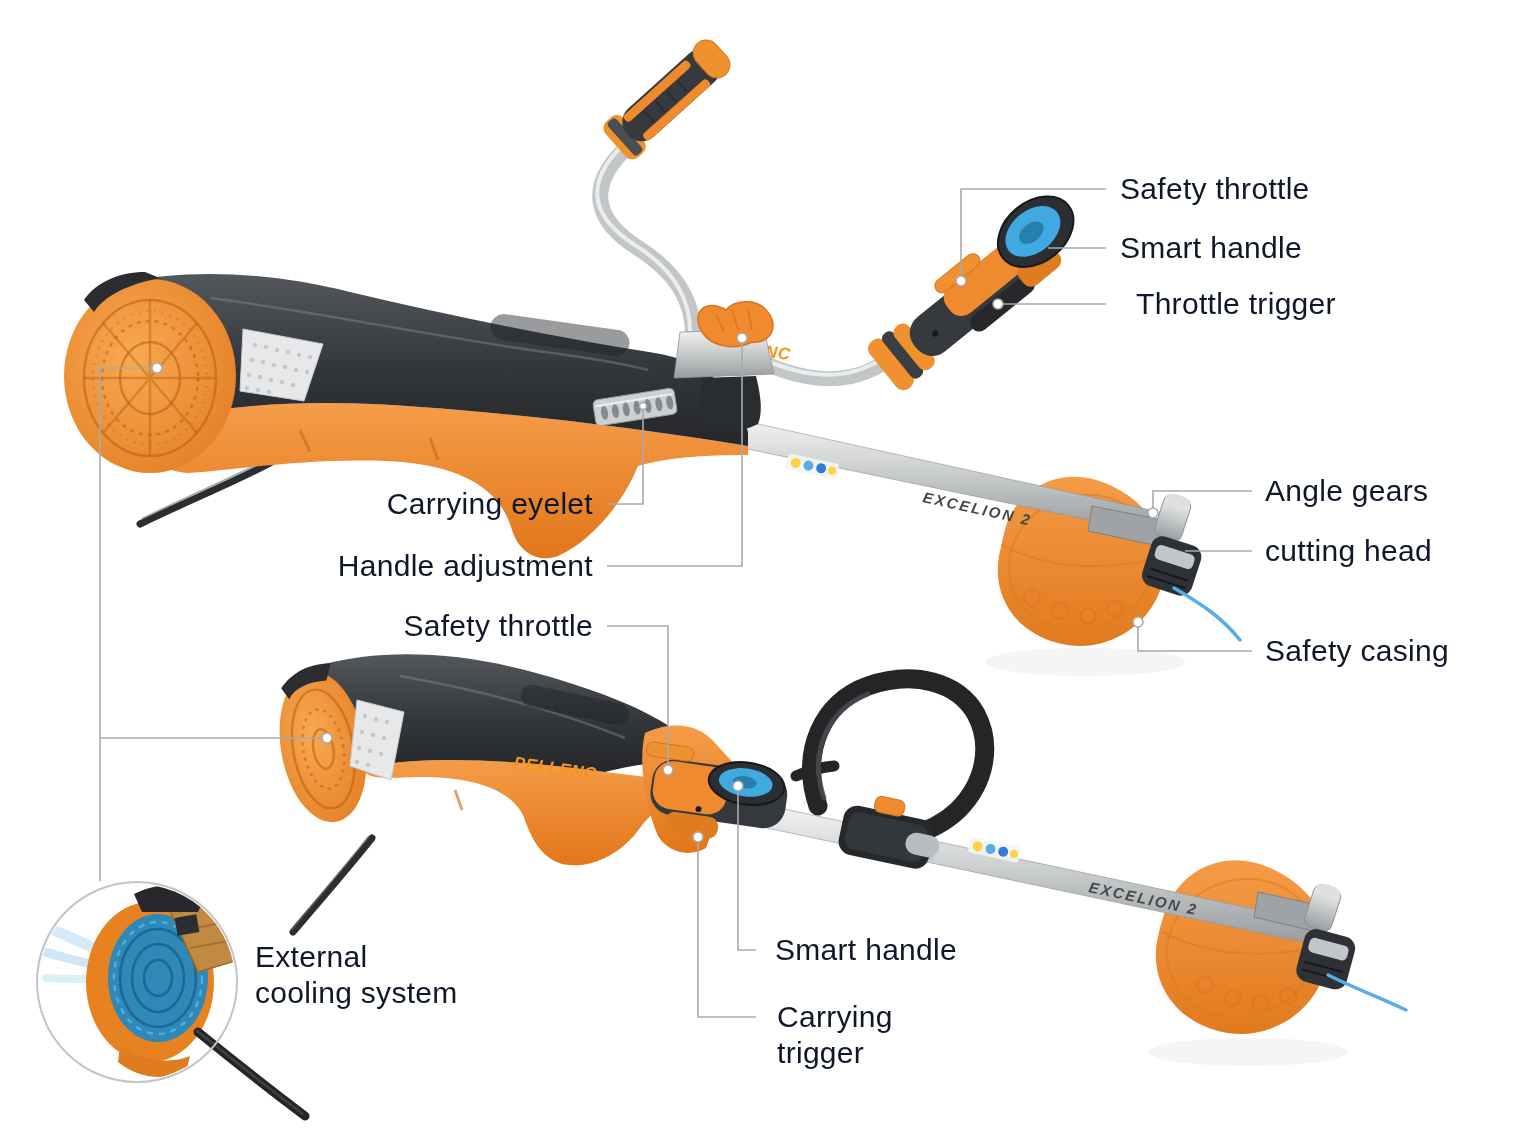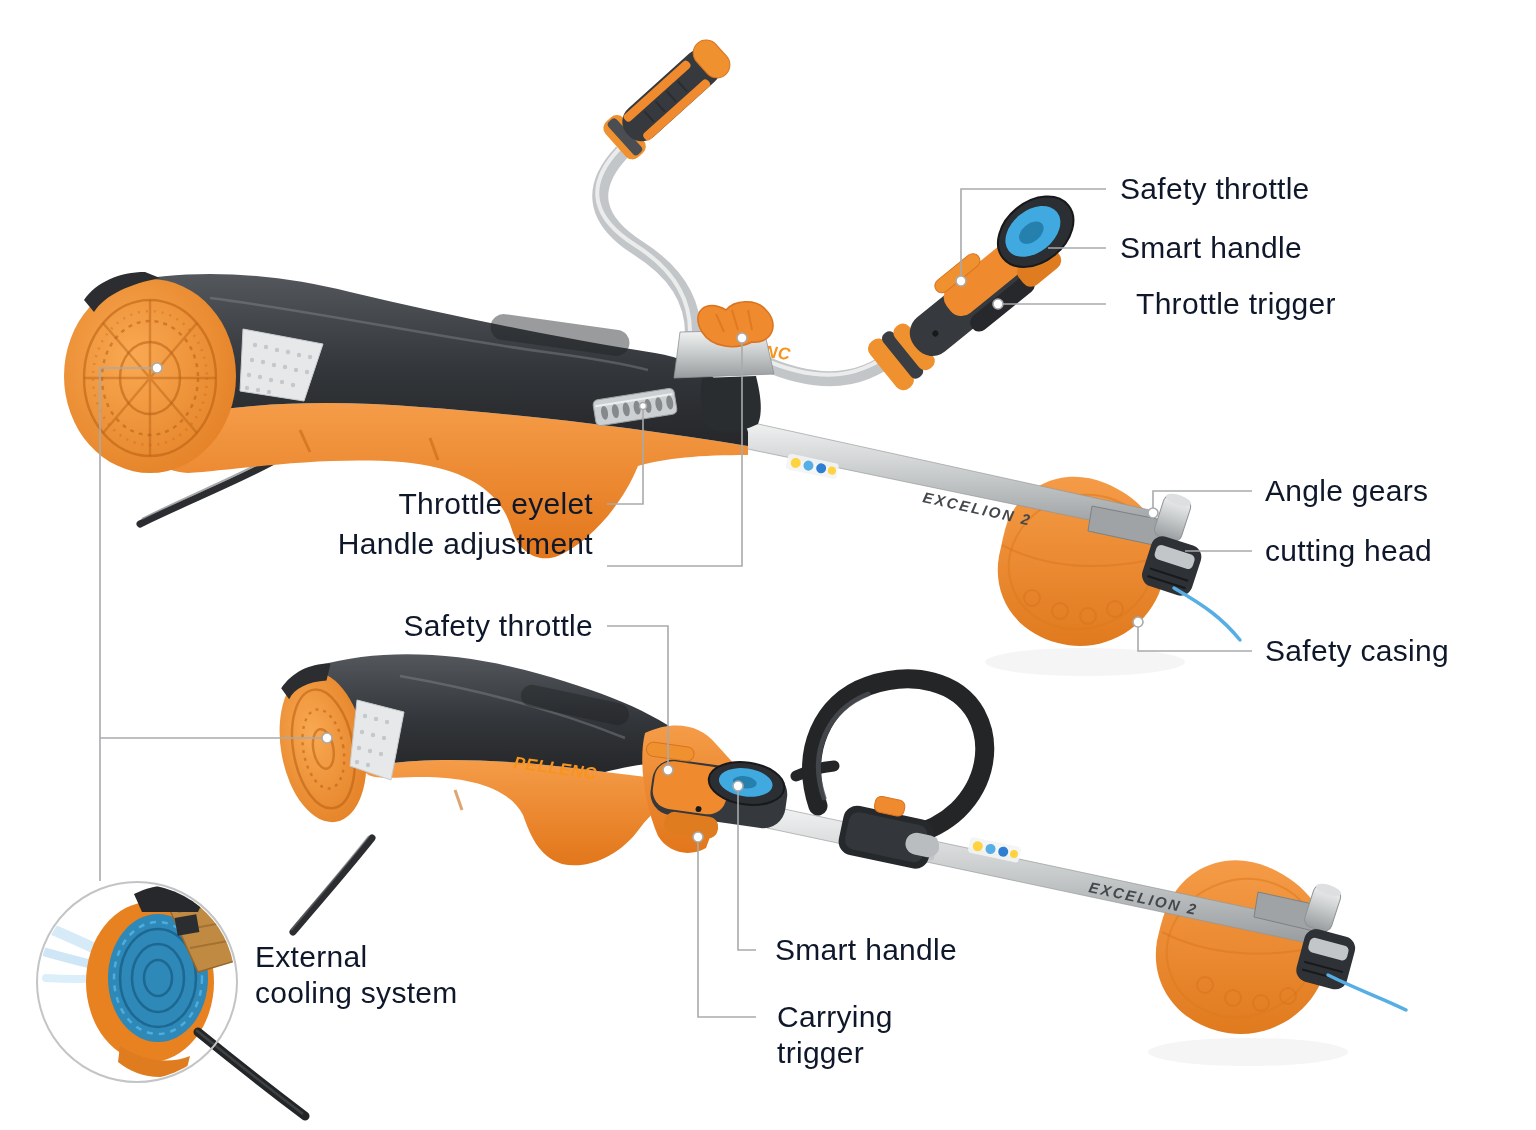--- a/index.html
+++ b/index.html
@@ -404,22 +404,22 @@
   <div class="lbl" style="left:1120px;top:171px;">Safety throttle</div>
   <div class="lbl" style="left:1120px;top:230px;">Smart handle</div>
   <div class="lbl" style="left:1120px;top:286px;margin-left:16px;">Throttle trigger</div>
 
   <div class="lbl" style="left:1265px;top:473px;">Angle gears</div>
   <div class="lbl" style="left:1265px;top:533px;">
     <div>cutting head</div>
   </div>
   <div class="lbl" style="left:1265px;top:633px;">Safety casing</div>
 
-  <div class="lbl right" style="right:943px;top:486px;">Throttle eyelet</div>
-  <div class="lbl right" style="right:943px;top:526px;">Handle adjustment</div>
+  <div class="lbl right" style="right:943px;top:486px;">Carrying eyelet</div>
+  <div class="lbl right" style="right:943px;top:548px;">Handle adjustment</div>
   <div class="lbl right" style="right:943px;top:608px;">Safety throttle</div>
 
   <div class="lbl" style="left:775px;top:932px;">Smart handle</div>
   <div class="lbl" style="left:777px;top:999px;">
     <div>Carrying</div>
     <div>trigger</div>
   </div>
 
   <div class="lbl" style="left:255px;top:939px;">
     <div>External</div>

